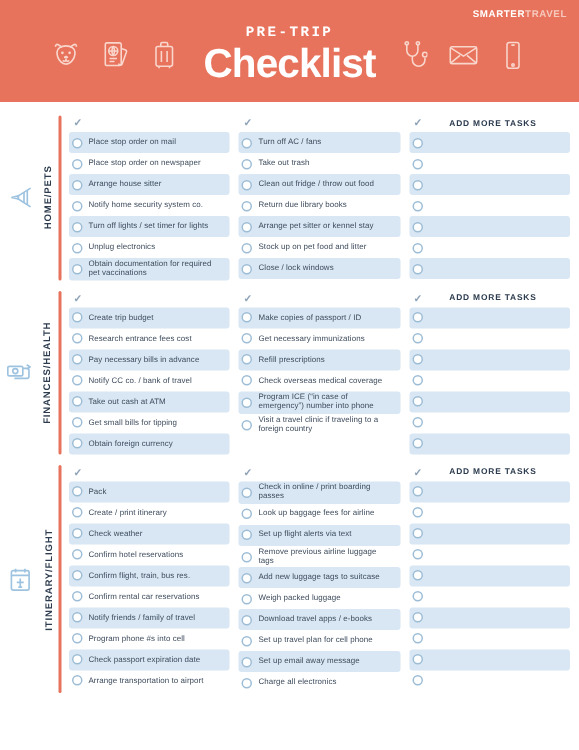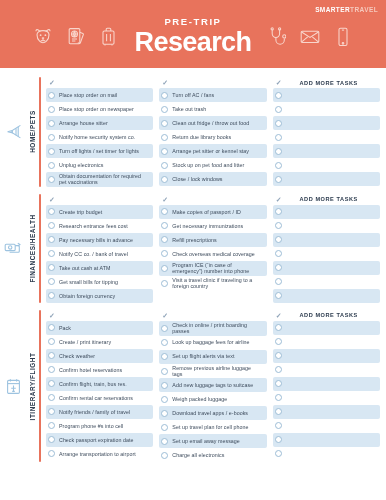--- a/index.html
+++ b/index.html
@@ -19,21 +19,21 @@
     font-size:6.5px;font-weight:bold;letter-spacing:.4px;color:#ffffff;
     white-space:nowrap;
   }
   .brand .light{color:#f6c9bd;font-weight:bold;}
   .header-inner{display:flex;align-items:center;gap:13px;margin-top:5px;}
   .hicon{width:20px;height:26px;display:flex;align-items:center;justify-content:center;}
   .hicon svg{display:block;}
   .title-wrap{text-align:center;padding:0 3px;}
   .pretrip{
     color:#ffffff;font-size:9.5px;font-weight:bold;letter-spacing:1.6px;
-    line-height:10px;margin-bottom:1px;
+    line-height:10px;margin-bottom:1px;font-family:Liberation Mono, monospace;
   }
   .checkword{
     color:#ffffff;font-size:27px;font-weight:bold;letter-spacing:-.6px;
     line-height:28px;
   }
   
   .sheet{padding:9px 0 0 0;}
   .section{position:relative;display:flex;align-items:flex-start;margin-bottom:7px;}
   .rail-icon{
     width:26px;flex:0 0 26px;display:flex;align-items:center;justify-content:center;
@@ -109,21 +109,21 @@
       <svg width="15" height="20" viewBox="0 0 15 20" fill="none" stroke="#f9d6cc" stroke-width="1.05">
         <path d="M5.2 4V2.3a1 1 0 0 1 1-1h2.6a1 1 0 0 1 1 1V4"></path>
         <rect x="2" y="4" width="11" height="13.2" rx="1.3"></rect>
         <path d="M5.6 7v7.3M9.4 7v7.3"></path>
         <path d="M4 17.2v1.3M11 17.2v1.3"></path>
       </svg>
     </div>
 
     <div class="title-wrap">
       <div class="pretrip">PRE-TRIP</div>
-      <div class="checkword">Research</div>
+      <div class="checkword">Checklist</div>
     </div>
 
     <div class="hicon">
       <svg width="17" height="20" viewBox="0 0 17 20" fill="none" stroke="#f9d6cc" stroke-width="1.05">
         <path d="M3.2 2.2v4.3c0 2.3 1.7 4 3.7 4s3.7-1.7 3.7-4V2.2"></path>
         <circle cx="3.2" cy="1.9" r="1.1"></circle>
         <circle cx="10.6" cy="1.9" r="1.1"></circle>
         <path d="M6.9 10.5v2.4c0 2.4 1.9 4.3 4.2 4.3s4.2-1.9 4.2-4.3v-1.4"></path>
         <circle cx="15.3" cy="9.4" r="1.6"></circle>
       </svg>

